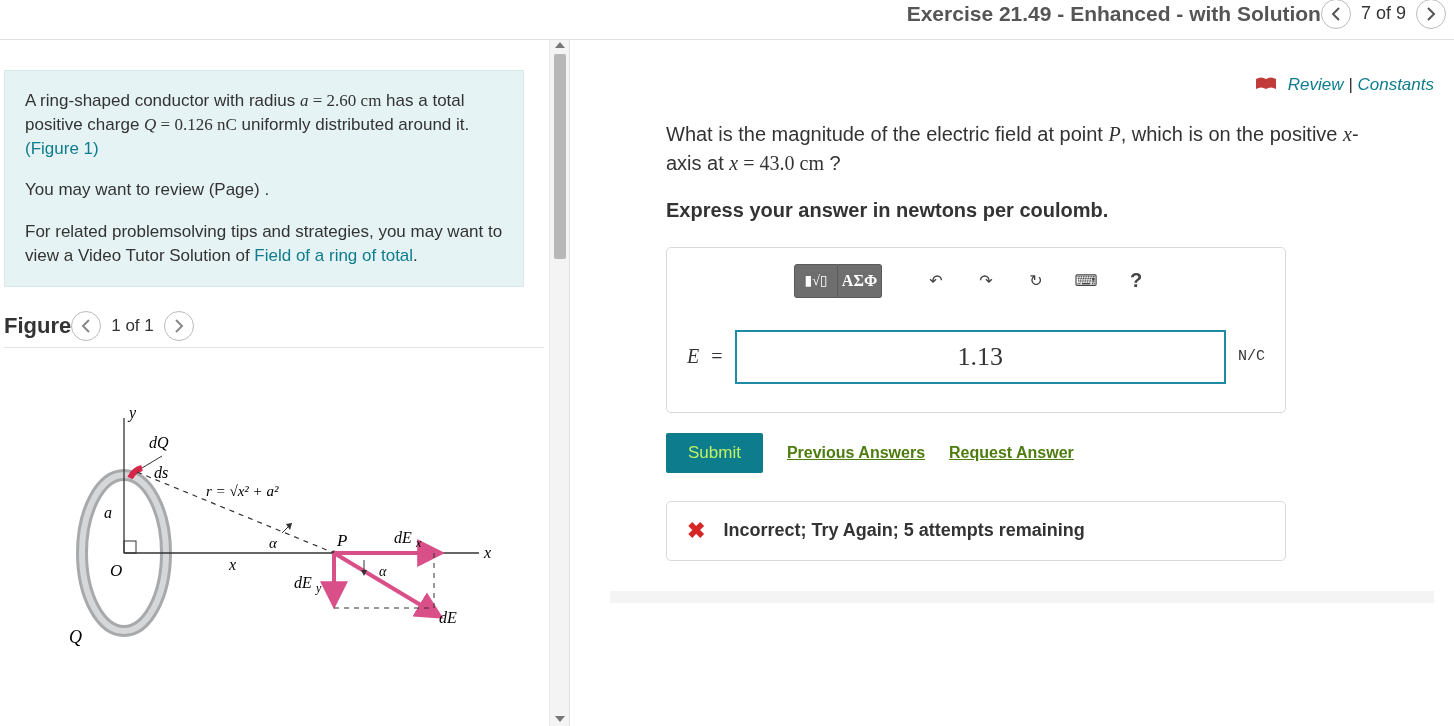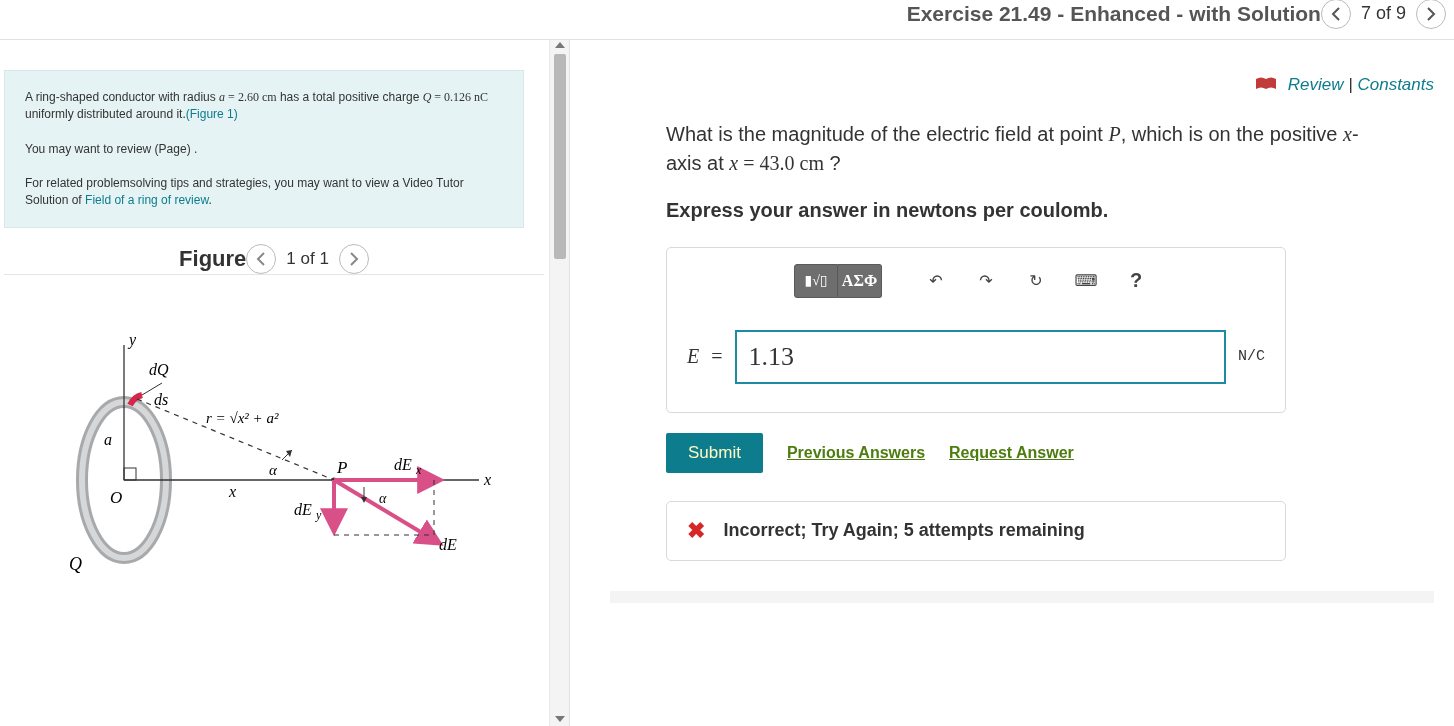--- a/index.html
+++ b/index.html
@@ -89,34 +89,35 @@
   }
 
   
   .problem-box {
     background: #e6f3f5;
     border: 1px solid #d6e8ea;
     padding: 18px 20px;
     width: 520px;
     color: #333;
     line-height: 1.4;
-    font-size: 12px;
+    font-size: 17px;
   }
   .problem-box p { margin-bottom: 18px; }
   .problem-box p:last-child { margin-bottom: 0; }
   .mathvar { font-style: italic; font-family: "Times New Roman", serif; }
   .mathrm  { font-family: "Times New Roman", serif; }
   .link { color: #0d7c8c; cursor: pointer; }
 
   
   .figure-header {
     display: flex;
     align-items: center;
-    justify-content: center;
-    margin-top: 16px;
+    justify-content: flex-start;
+    margin-top: 24px;
+    padding-bottom: 6px;
     border-bottom: 1px solid #e5e5e5;
     width: 540px;
   }
   .figure-title { font-size: 22px; font-weight: 700; color: #333; }
   .figure-nav { display: flex; align-items: center; gap: 10px; font-size: 17px; color: #333; }
 
   
   .figure-svg { margin-top: 40px; margin-left: 30px; }
 
   
@@ -196,30 +197,31 @@
   .answer-label { font-family: "Times New Roman", serif; font-style: italic; }
   .answer-eq { font-family: "Times New Roman", serif; }
   .answer-input {
     flex: 1;
     border: 2px solid #1f8aa3;
     font-size: 26px;
     font-family: "Times New Roman", serif;
     padding: 10px 12px;
     color: #333;
     outline: none;
+    text-align: center;
   }
   .answer-unit { font-family: Liberation Mono, monospace; font-size: 15px; }
 
   .submit-row {
     margin: 20px 0 0 56px;
     display: flex; align-items: center; gap: 24px;
   }
   .submit-btn {
     background: #0d7c8c;
-    color: #fef9c3;
+    color: #bef264;
     border: none;
     padding: 10px 22px;
     font-size: 17px;
     border-radius: 2px;
     cursor: pointer;
   }
   .inline-link {
     color: #4d7c0f;
     font-weight: 700;
     text-decoration: underline;
@@ -267,21 +269,21 @@
 <div class="main">
 
   <div class="left">
 
     <div class="problem-box">
       <p>
         <span>A ring-shaped conductor with radius </span><span class="mathvar">a</span><span class="mathrm"> = 2.60 </span><span class="mathrm">cm</span><span> has a total positive charge </span><span class="mathvar">Q</span><span class="mathrm"> = 0.126 </span><span class="mathrm">nC</span><span> uniformly distributed around it.</span><span class="link">(Figure 1)</span>
       </p>
       <p>You may want to review (Page) .</p>
       <p>
-        <span>For related problemsolving tips and strategies, you may want to view a Video Tutor Solution of </span><span class="link">Field of a ring of review</span><span>.</span>
+        <span>For related problemsolving tips and strategies, you may want to view a Video Tutor Solution of </span><span class="link">Field of a ring of total</span><span>.</span>
       </p>
     </div>
 
     <div class="figure-header">
       <div class="figure-title">Figure</div>
       <div class="figure-nav">
         <div class="circ-btn">
           <svg width="10" height="14" viewBox="0 0 10 14">
               <path d="M8 1 L2 7 L8 13" stroke="#888" stroke-width="2" fill="none"></path>
             </svg>

